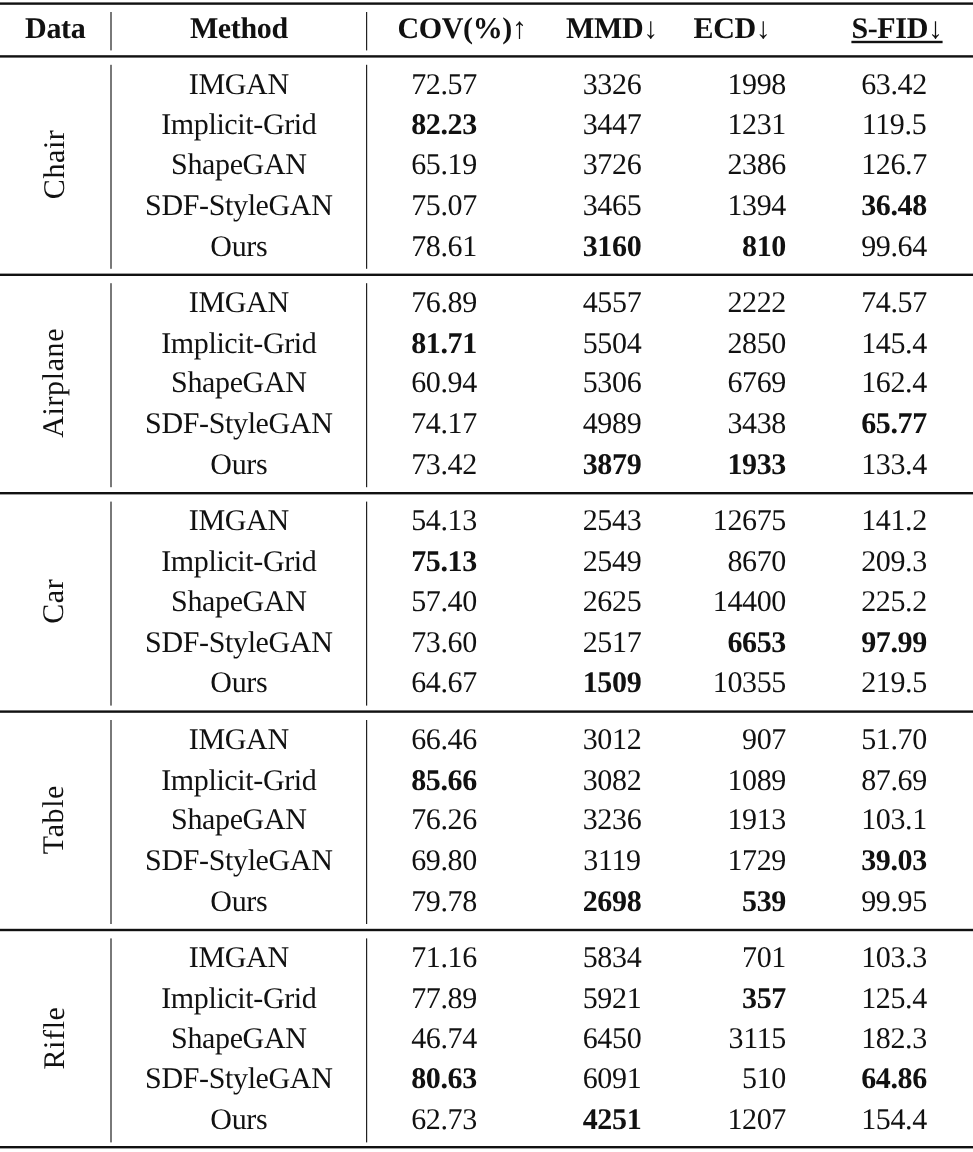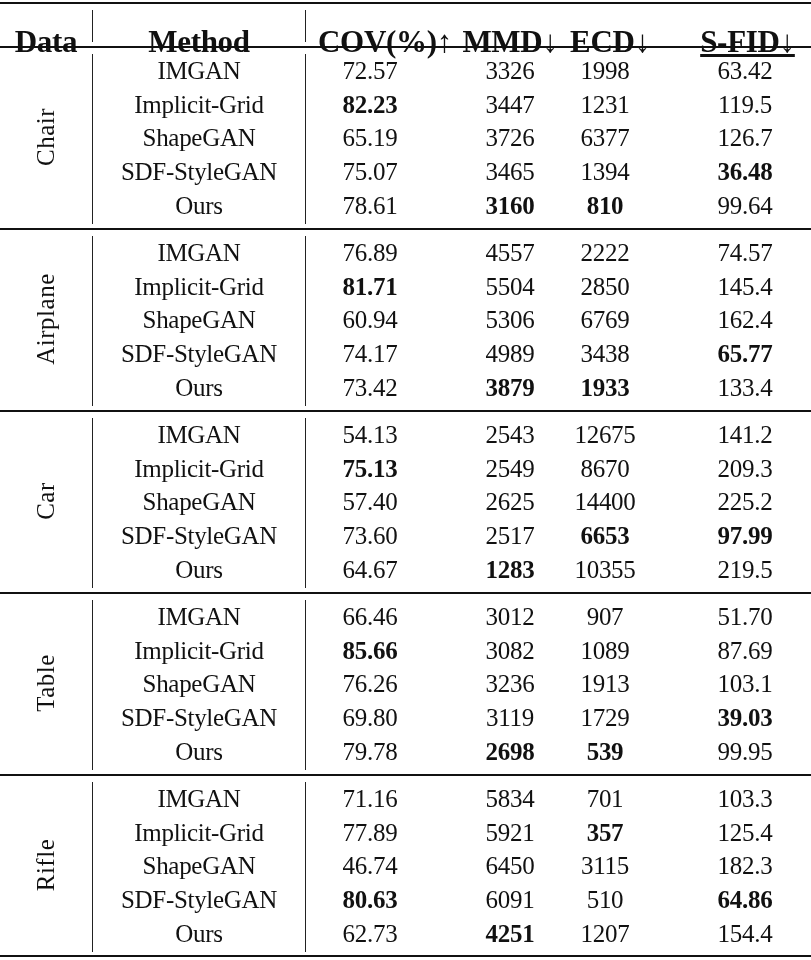--- a/index.html
+++ b/index.html
@@ -3,33 +3,33 @@
   <meta charset="utf-8">
   <style>
     html, body { margin: 0; padding: 0; background: #ffffff; }
     body { width: 811px; height: 960px; position: relative; overflow: hidden;
            font-family: "Liberation Serif", "DejaVu Serif", serif; color: #111; }
     .rule { position: absolute; left: 0; width: 811px; background: #111; }
     .rule.thick { height: 2px; }
     .rule.thin { height: 1.5px; }
     .vline { position: absolute; width: 1px; background: #222; }
     .hdr { position: absolute; top: 4px; height: 42px; display: flex; align-items: center;
-           justify-content: center; font-weight: bold; font-size: 31px; letter-spacing: -0.3px; margin-top: 17px; }
+           justify-content: center; font-weight: bold; font-size: 25px; letter-spacing: -0.3px; }
     .group { position: absolute; left: 0; width: 811px; }
     .group-label { position: absolute; left: 0; width: 92px; display: flex; align-items: center;
                    justify-content: center; }
     .group-label span { display: inline-block; transform: rotate(-90deg); white-space: nowrap;
                         font-size: 25px; letter-spacing: 0.5px; }
     .row { position: absolute; left: 0; width: 712px; height: 33.6px; display: flex; align-items: center; }
     .cell { position: absolute; text-align: center; font-size: 25px; line-height: 33px; letter-spacing: -0.3px; }
     .cell.bold { font-weight: bold; }
     .c-method { left: 93px; width: 212px; }
     .c-cov { left: 320px; width: 100px; }
     .c-mmd { left: 460px; width: 100px; }
-    .c-ecd { left: 555px; width: 100px; }
+    .c-ecd { left: 555px; width: 100px; text-align: right; }
     .c-sfid { left: 695px; width: 100px; }
   </style>
 </head>
 <body>
 
 <div class="rule thick" style="top:2px;"></div>
 <div class="rule thin" style="top:46px;"></div>
 <div class="rule thin" style="top:228px;"></div>
 <div class="rule thin" style="top:410px;"></div>
 <div class="rule thin" style="top:592px;"></div>
@@ -65,21 +65,21 @@
         <div class="cell c-method">Implicit-Grid</div>
         <div class="cell c-cov bold">82.23</div>
         <div class="cell c-mmd">3447</div>
         <div class="cell c-ecd">1231</div>
         <div class="cell c-sfid">119.5</div>
       </div>
       <div class="row" style="top: 71.2px;">
         <div class="cell c-method">ShapeGAN</div>
         <div class="cell c-cov">65.19</div>
         <div class="cell c-mmd">3726</div>
-        <div class="cell c-ecd">6377</div>
+        <div class="cell c-ecd">2386</div>
         <div class="cell c-sfid">126.7</div>
       </div>
       <div class="row" style="top: 104.8px;">
         <div class="cell c-method">SDF-StyleGAN</div>
         <div class="cell c-cov">75.07</div>
         <div class="cell c-mmd">3465</div>
         <div class="cell c-ecd">1394</div>
         <div class="cell c-sfid bold">36.48</div>
       </div>
       <div class="row" style="top: 138.4px;">
@@ -162,21 +162,21 @@
       <div class="row" style="top: 104.8px;">
         <div class="cell c-method">SDF-StyleGAN</div>
         <div class="cell c-cov">73.60</div>
         <div class="cell c-mmd">2517</div>
         <div class="cell c-ecd bold">6653</div>
         <div class="cell c-sfid bold">97.99</div>
       </div>
       <div class="row" style="top: 138.4px;">
         <div class="cell c-method">Ours</div>
         <div class="cell c-cov">64.67</div>
-        <div class="cell c-mmd bold">1283</div>
+        <div class="cell c-mmd bold">1509</div>
         <div class="cell c-ecd">10355</div>
         <div class="cell c-sfid">219.5</div>
       </div>
     </div>
     <div class="group" style="top: 596px; height: 174px;">
       <div class="group-label" style="top: 0px; height: 174px;">
         <span>Table</span>
       </div>
       <div class="vline" style="left: 92px; top: 4px; height: 170px;"></div>
       <div class="vline" style="left: 305px; top: 4px; height: 170px;"></div>

